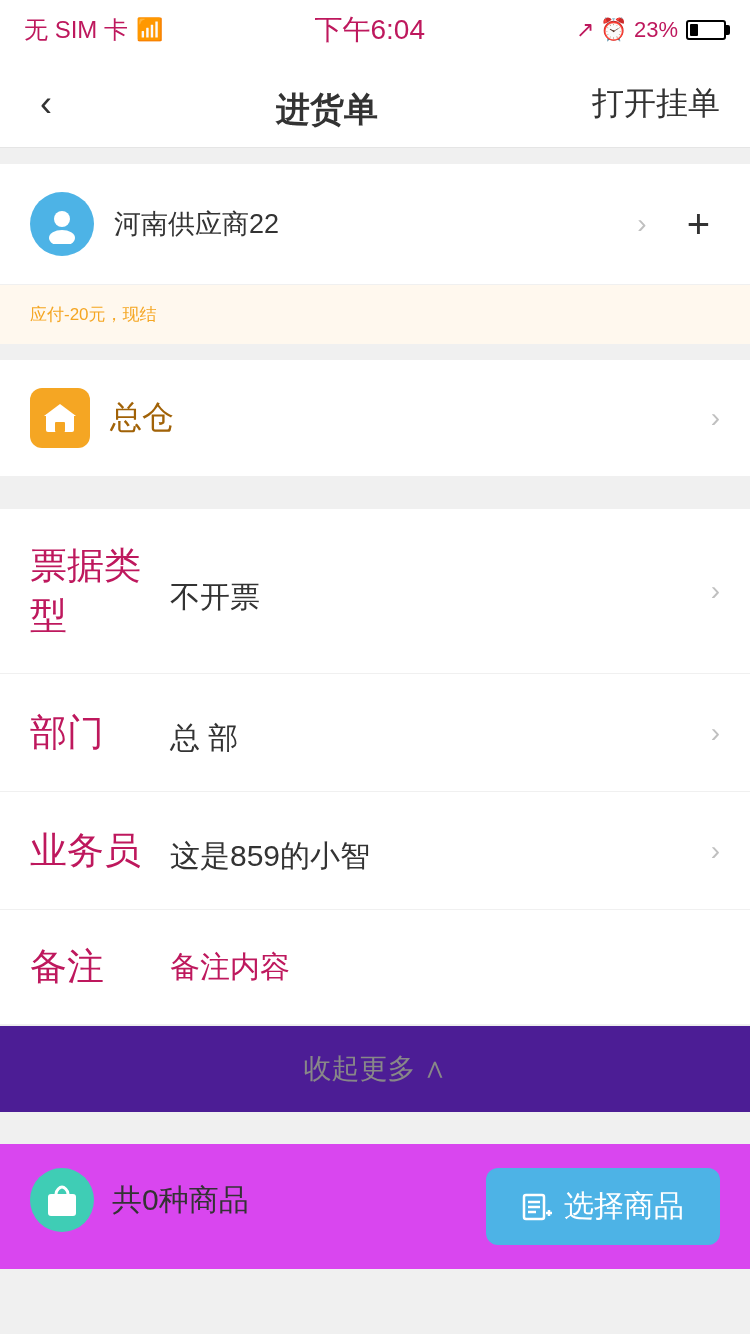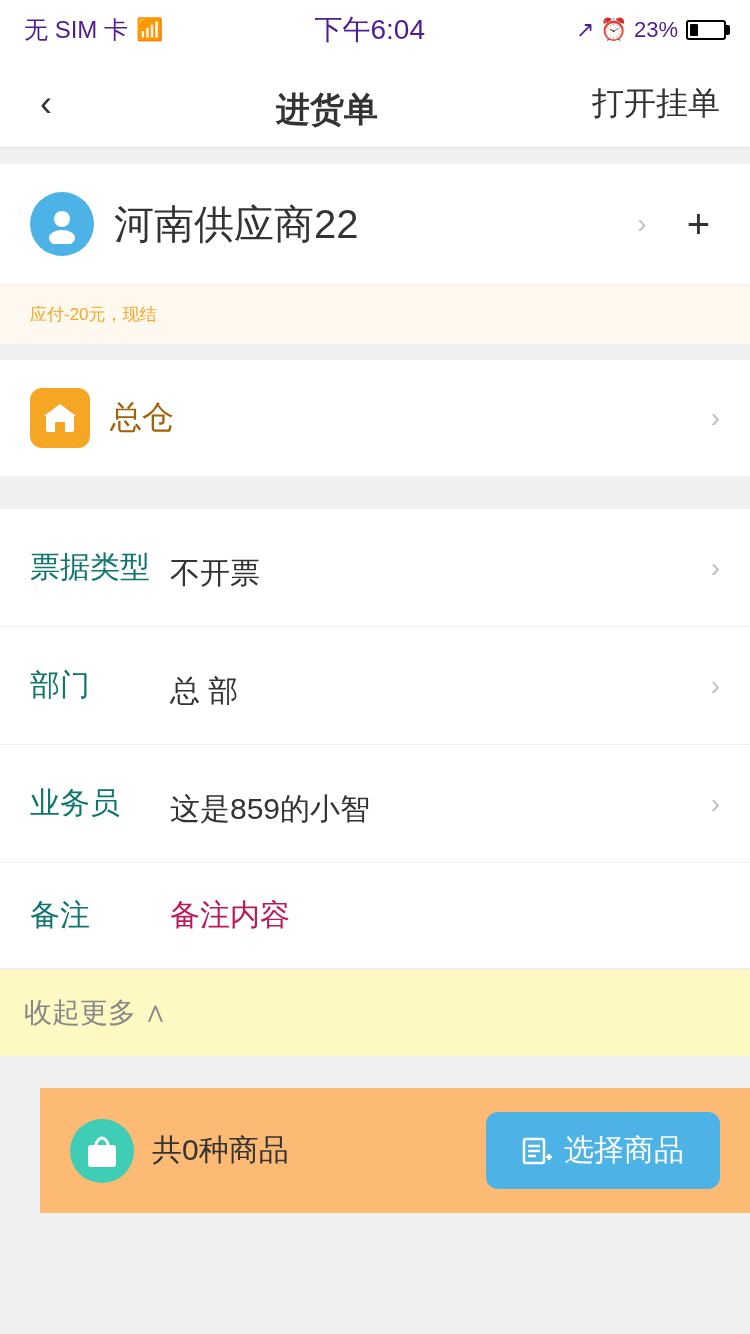--- a/index.html
+++ b/index.html
@@ -15,21 +15,21 @@
     
     .status-bar {
       width: 750px;
       height: 60px;
       background: #fff;
       display: flex;
       align-items: center;
       justify-content: space-between;
       padding: 0 24px;
       font-size: 24px;
-      color: #4c1d95;
+      color: #be185d;
     }
     .status-left { display: flex; align-items: center; gap: 8px; }
     .status-center { font-weight: 500; font-size: 28px; }
     .status-right { display: flex; align-items: center; gap: 6px; font-size: 22px; }
     .battery-icon {
       display: inline-block;
       width: 40px; height: 20px;
       border: 2px solid #000;
       border-radius: 3px;
       position: relative;
@@ -104,21 +104,21 @@
       width: 64px; height: 64px;
       border-radius: 50%;
       background: #4db3e6;
       display: flex; align-items: center; justify-content: center;
       flex-shrink: 0;
       margin-right: 20px;
     }
     .supplier-avatar svg { width: 40px; height: 40px; }
     .supplier-name {
       flex: 1;
-      font-size: 40px;
+      font-size: 27px;
       color: #333;
     }
     .chevron-right {
       color: #c0c0c0;
       font-size: 28px;
       margin-right: 30px;
     }
     .supplier-add {
       font-size: 40px;
       color: #333;
@@ -166,22 +166,22 @@
       margin-top: 16px;
     }
     .form-row {
       display: flex;
       align-items: center;
       padding: 32px 30px;
       border-bottom: 1px solid #f0f0f0;
       min-height: 100px;
     }
     .form-row-label {
-      font-size: 30px;
-      color: #0f766e;
+      font-size: 37px;
+      color: #be185d;
       width: 130px;
       flex-shrink: 0;
     }
     .form-row-value {
       flex: 1;
       font-size: 30px;
       color: #333;
       padding-left: 10px;
       margin-top: 12px;
     }
@@ -191,36 +191,36 @@
       color: #be185d;
       padding-left: 10px;
     }
     .form-row-chevron {
       color: #c0c0c0;
       font-size: 28px;
     }
 
     
     .collapse-bar {
-      background: #fef9c3;
+      background: #4c1d95;
+      text-align: center;
       padding: 24px;
       font-size: 28px;
       color: #888;
       border-top: 1px solid #eee;
     }
 
     
     .products-bar {
-      background: #fdba74;
-      display: flex;
-      align-items: center;
+      background: #d946ef;
+      display: flex;
+      align-items: flex-start;
       justify-content: space-between;
       padding: 24px 30px;
       margin-top: 16px;
-      margin-left: 40px;
     }
     .products-left {
       display: flex;
       align-items: center;
       gap: 18px;
     }
     .products-icon {
       width: 64px; height: 64px;
       border-radius: 50%;
       background: #3fcdb5;

